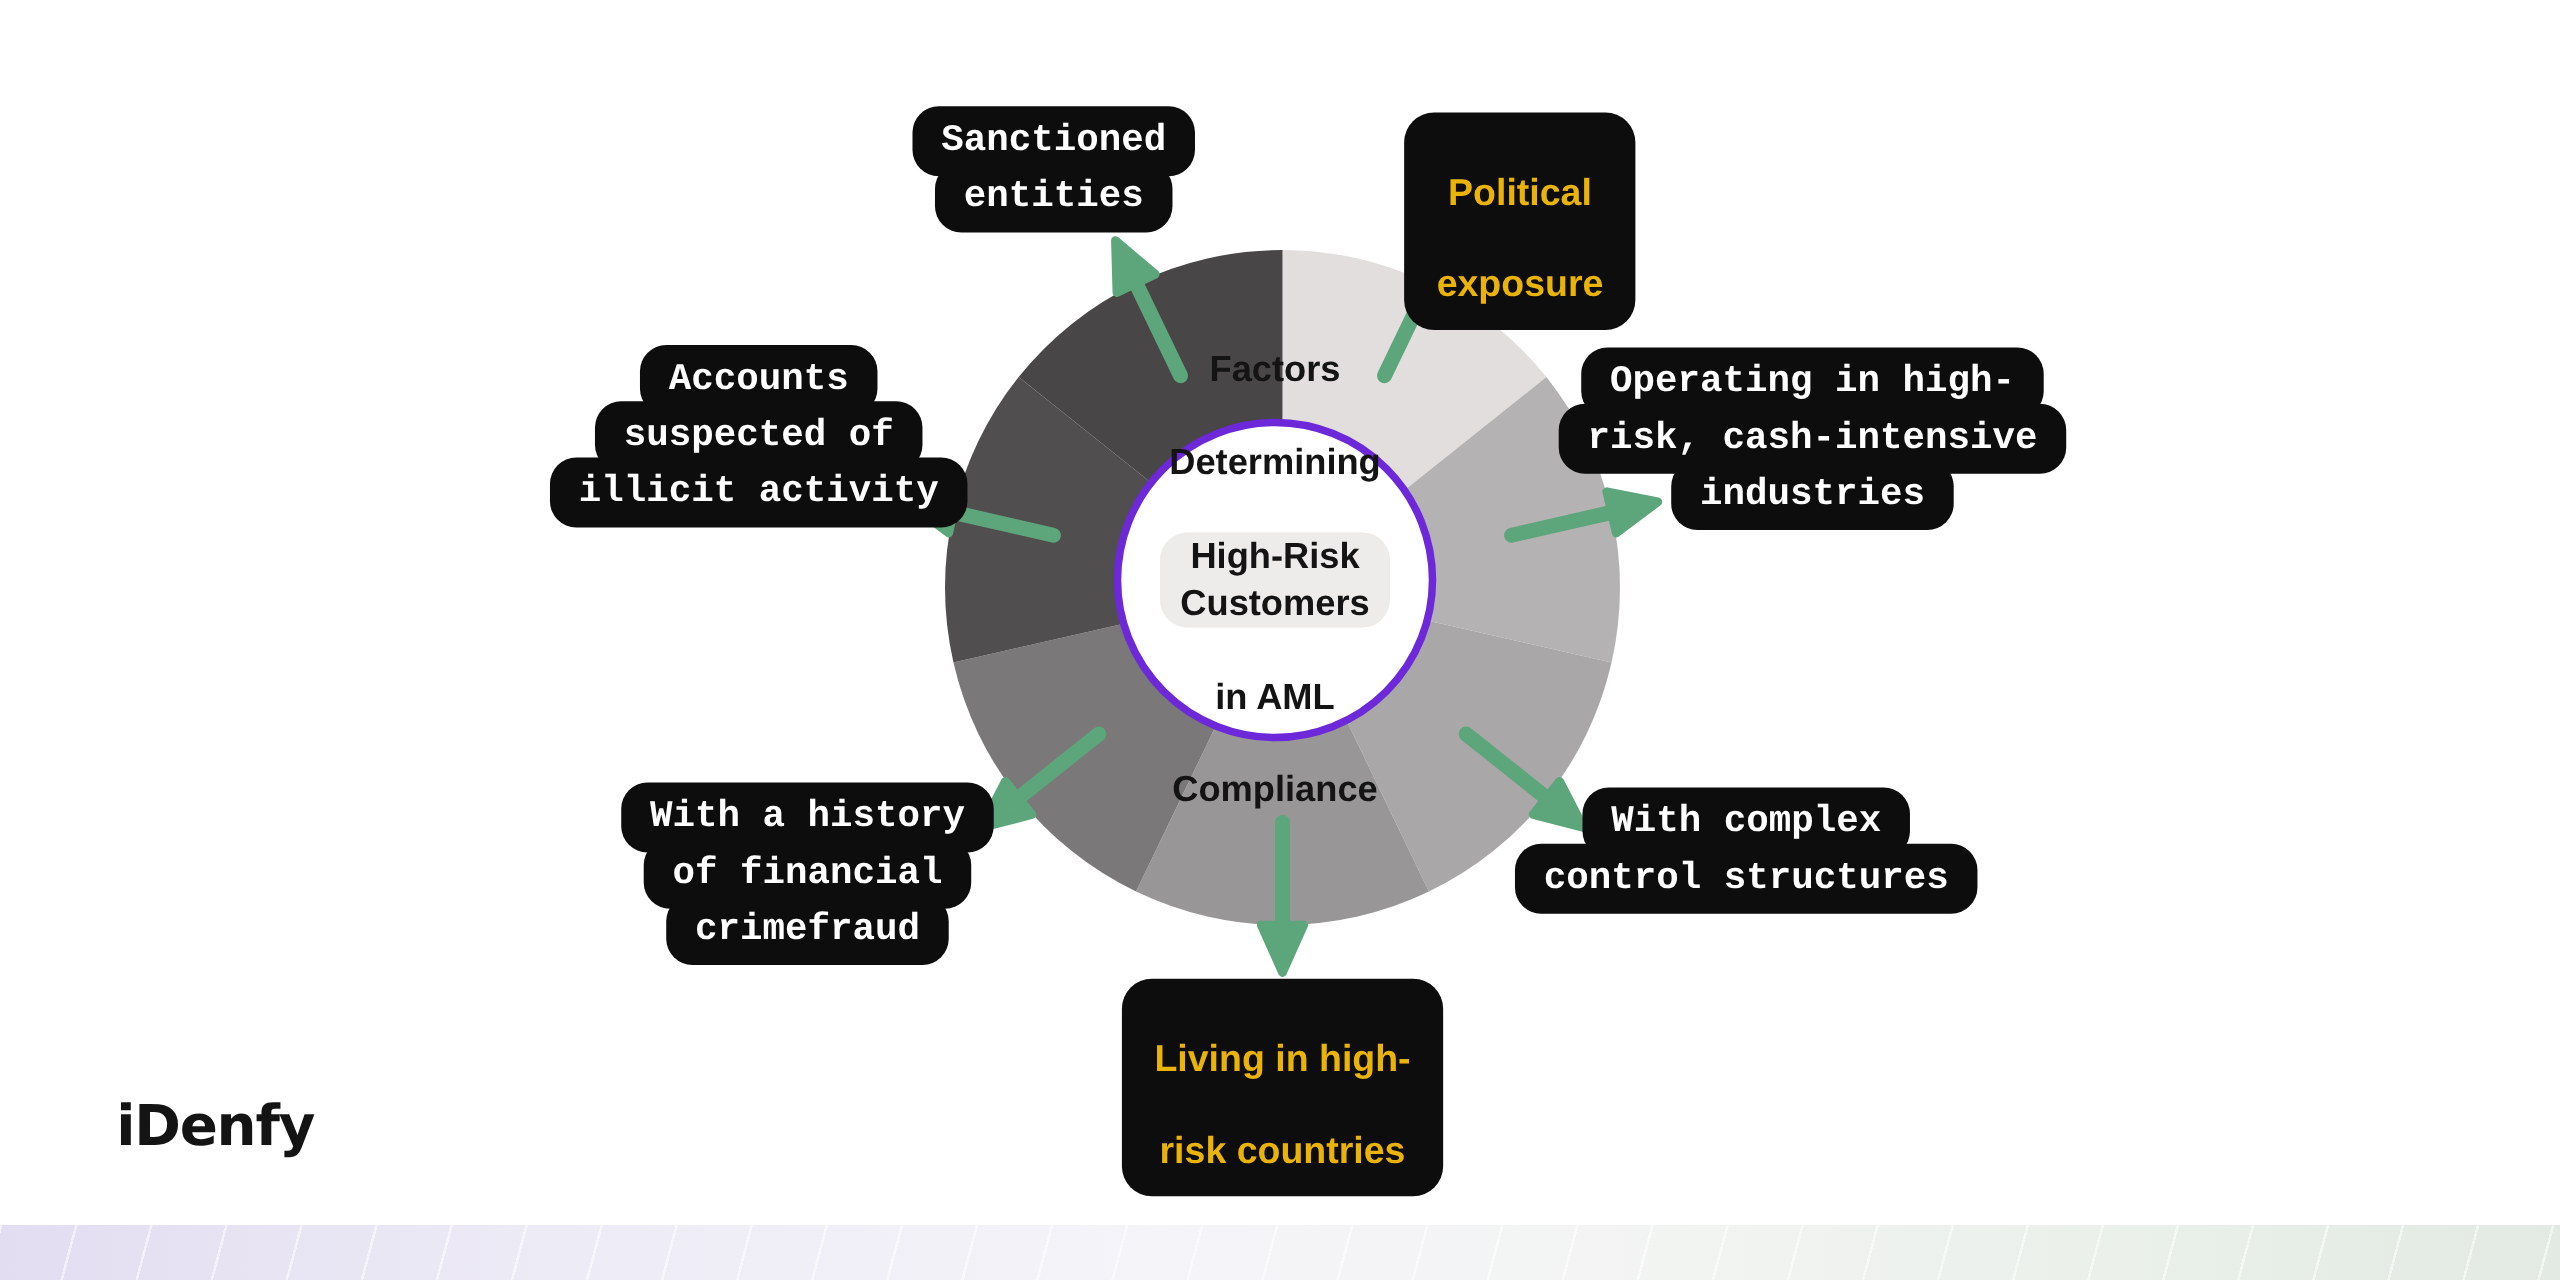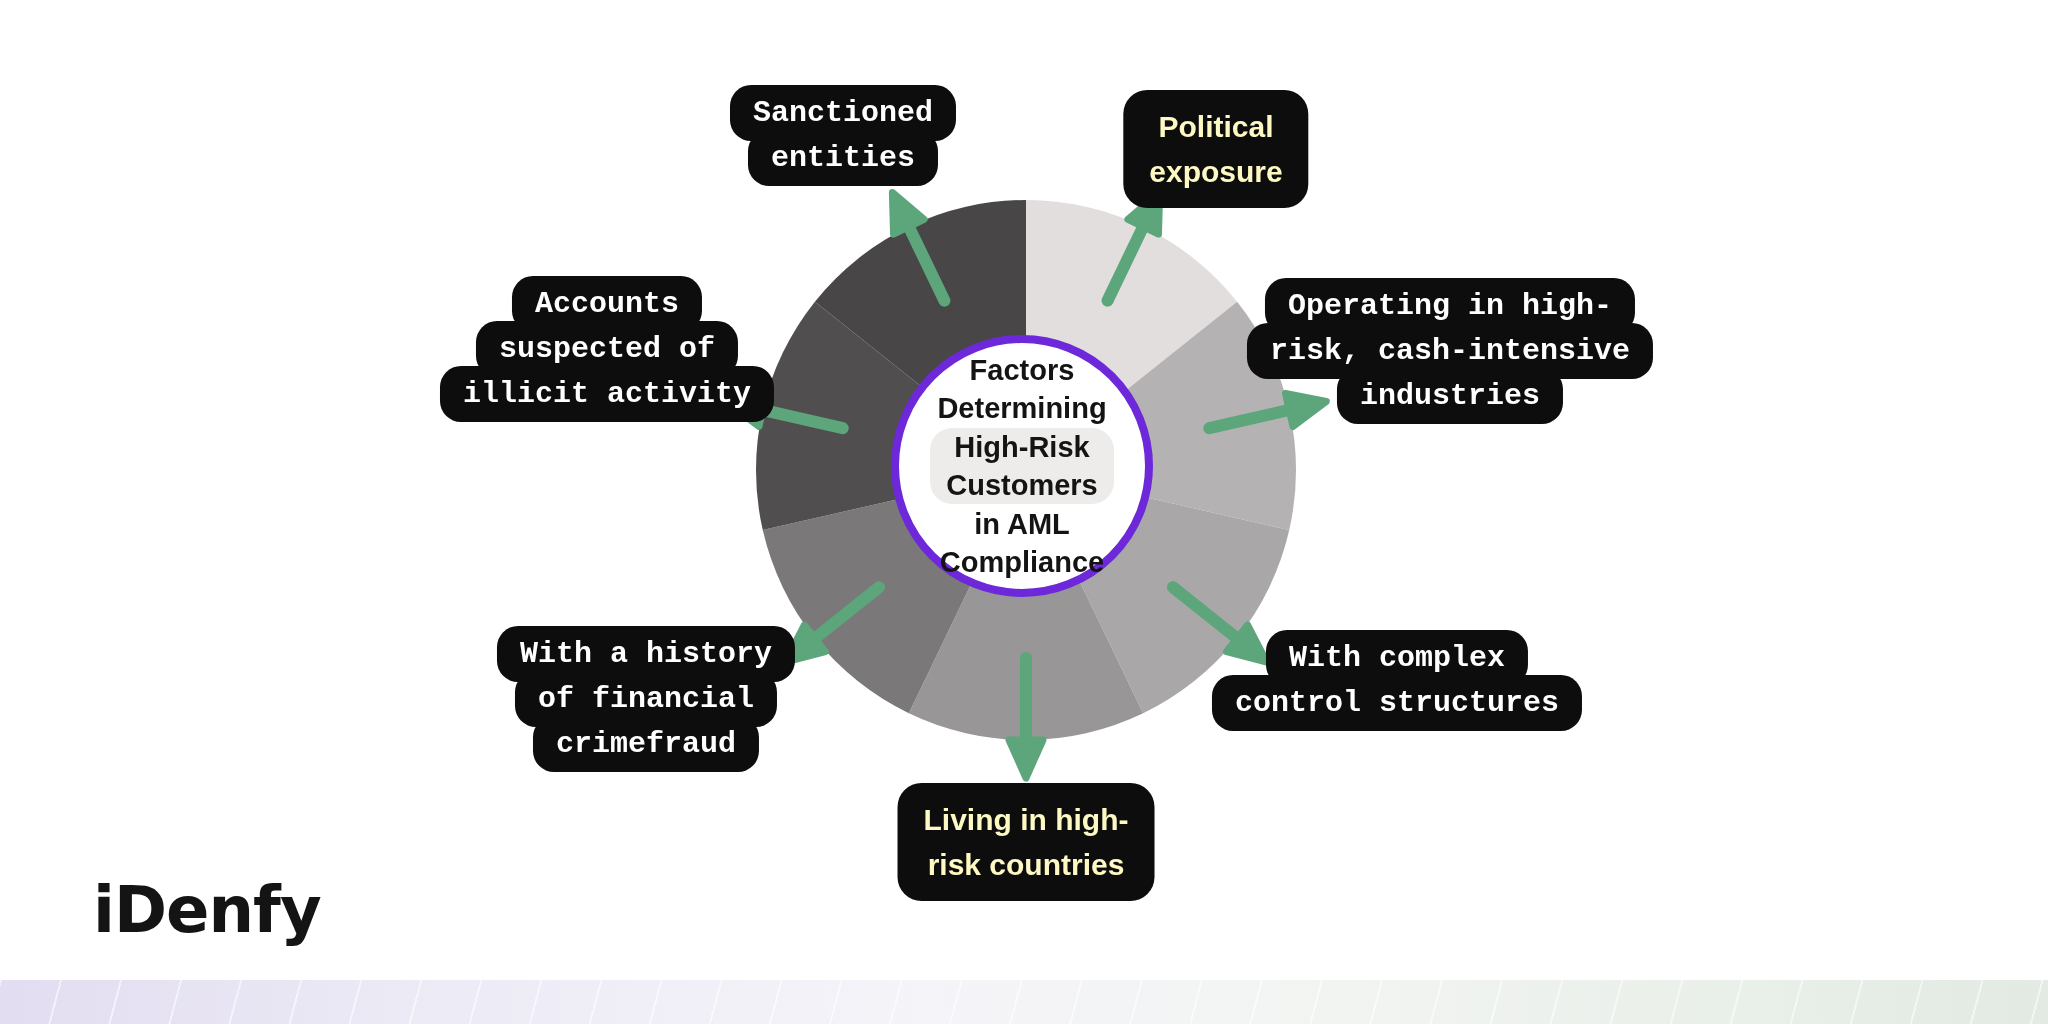--- a/index.html
+++ b/index.html
@@ -4,23 +4,24 @@
 <style>
   html,body{margin:0;padding:0;background:#ffffff;}
   .canvas{
     position:relative;width:2048px;height:1024px;overflow:hidden;background:#ffffff;
     font-family:"Liberation Sans",sans-serif;
   }
   svg.diagram{position:absolute;left:0;top:0;}
   
   .center-circle{
     position:absolute;left:891px;top:335px;width:246px;height:246px;
-    background:#ffffff;border:8px solid #6d28d9;border-radius:50%;
+    background:#ffffff;border:6px solid #6d28d9;border-radius:50%;
     box-sizing:content-box;display:flex;flex-direction:column;align-items:center;justify-content:center;
     z-index:5;
+    gap:36px;
   }
   .center-circle .cline{
     font-size:29px;font-weight:700;color:#141414;line-height:38px;white-space:nowrap;text-align:center;
   }
   .center-highlight{
     background:#edecea;border-radius:22px;padding:0 16px;margin:1px 0;
     display:flex;flex-direction:column;align-items:center;
   }
   
   .callout{
@@ -28,34 +29,34 @@
   }
   .callout .pill{
     background:#0d0d0d;color:#ffffff;font-size:30px;font-weight:700;line-height:1;
     padding:13px 23px;border-radius:21px;white-space:nowrap;margin-top:-11px;text-align:center;font-family:Liberation Mono, monospace;
   }
   .callout .pill:first-child{margin-top:0;}
   .callout.box{
     background:#0d0d0d;border-radius:24px;padding:14px 26px;
   }
   .callout.box .bline{
-    color:#fef9c3;font-size:30px;font-weight:700;line-height:45px;white-space:nowrap;text-align:center;display:block;
+    color:#eab308;font-size:30px;font-weight:700;line-height:45px;white-space:nowrap;text-align:center;display:block;margin-top:28px;
   }
   
   #co-sanctioned {left:843px; top:85px;  transform:translateX(-50%);}
   #co-political  {left:1216px;top:90px;  transform:translateX(-50%);}
   #co-operating  {left:1450px;top:278px; transform:translateX(-50%);}
   #co-complex    {left:1397px;top:630px; transform:translateX(-50%);}
   #co-living     {left:1026px;top:783px; transform:translateX(-50%);justify-content:flex-end;}
   #co-history    {left:646px; top:626px; transform:translateX(-50%);}
   #co-accounts   {left:607px; top:276px; transform:translateX(-50%);}
   
   .logo{
     position:absolute;left:93px;top:878px;z-index:4;
-    font-family:"DejaVu Sans",sans-serif;font-size:64px;font-weight:700;color:#141414;
+    font-family:"DejaVu Sans",sans-serif;font-size:45px;font-weight:700;color:#141414;
     letter-spacing:-1px;line-height:1;
   }
   
   .footer-strip{
     position:absolute;left:0;bottom:0;width:2048px;height:44px;z-index:3;
     background:linear-gradient(90deg,#e2ddf1 0%,#eceaf5 20%,#f5f4f9 45%,#f2f4f2 65%,#e9efe9 85%,#e2eae3 100%);
   }
   .footer-strip::after{
     content:"";position:absolute;inset:0;
     background:repeating-linear-gradient(105deg,rgba(255,255,255,0.55) 0 2px,rgba(255,255,255,0) 2px 58px);

